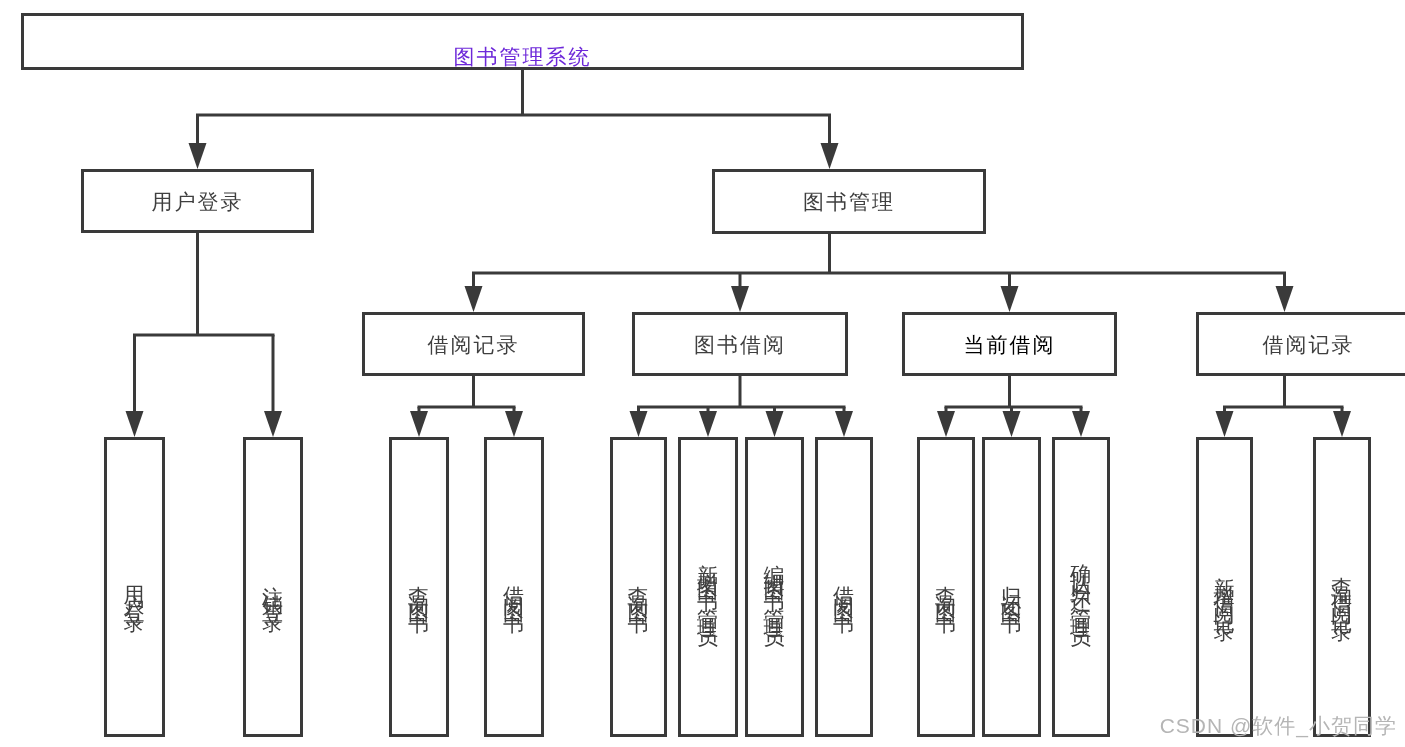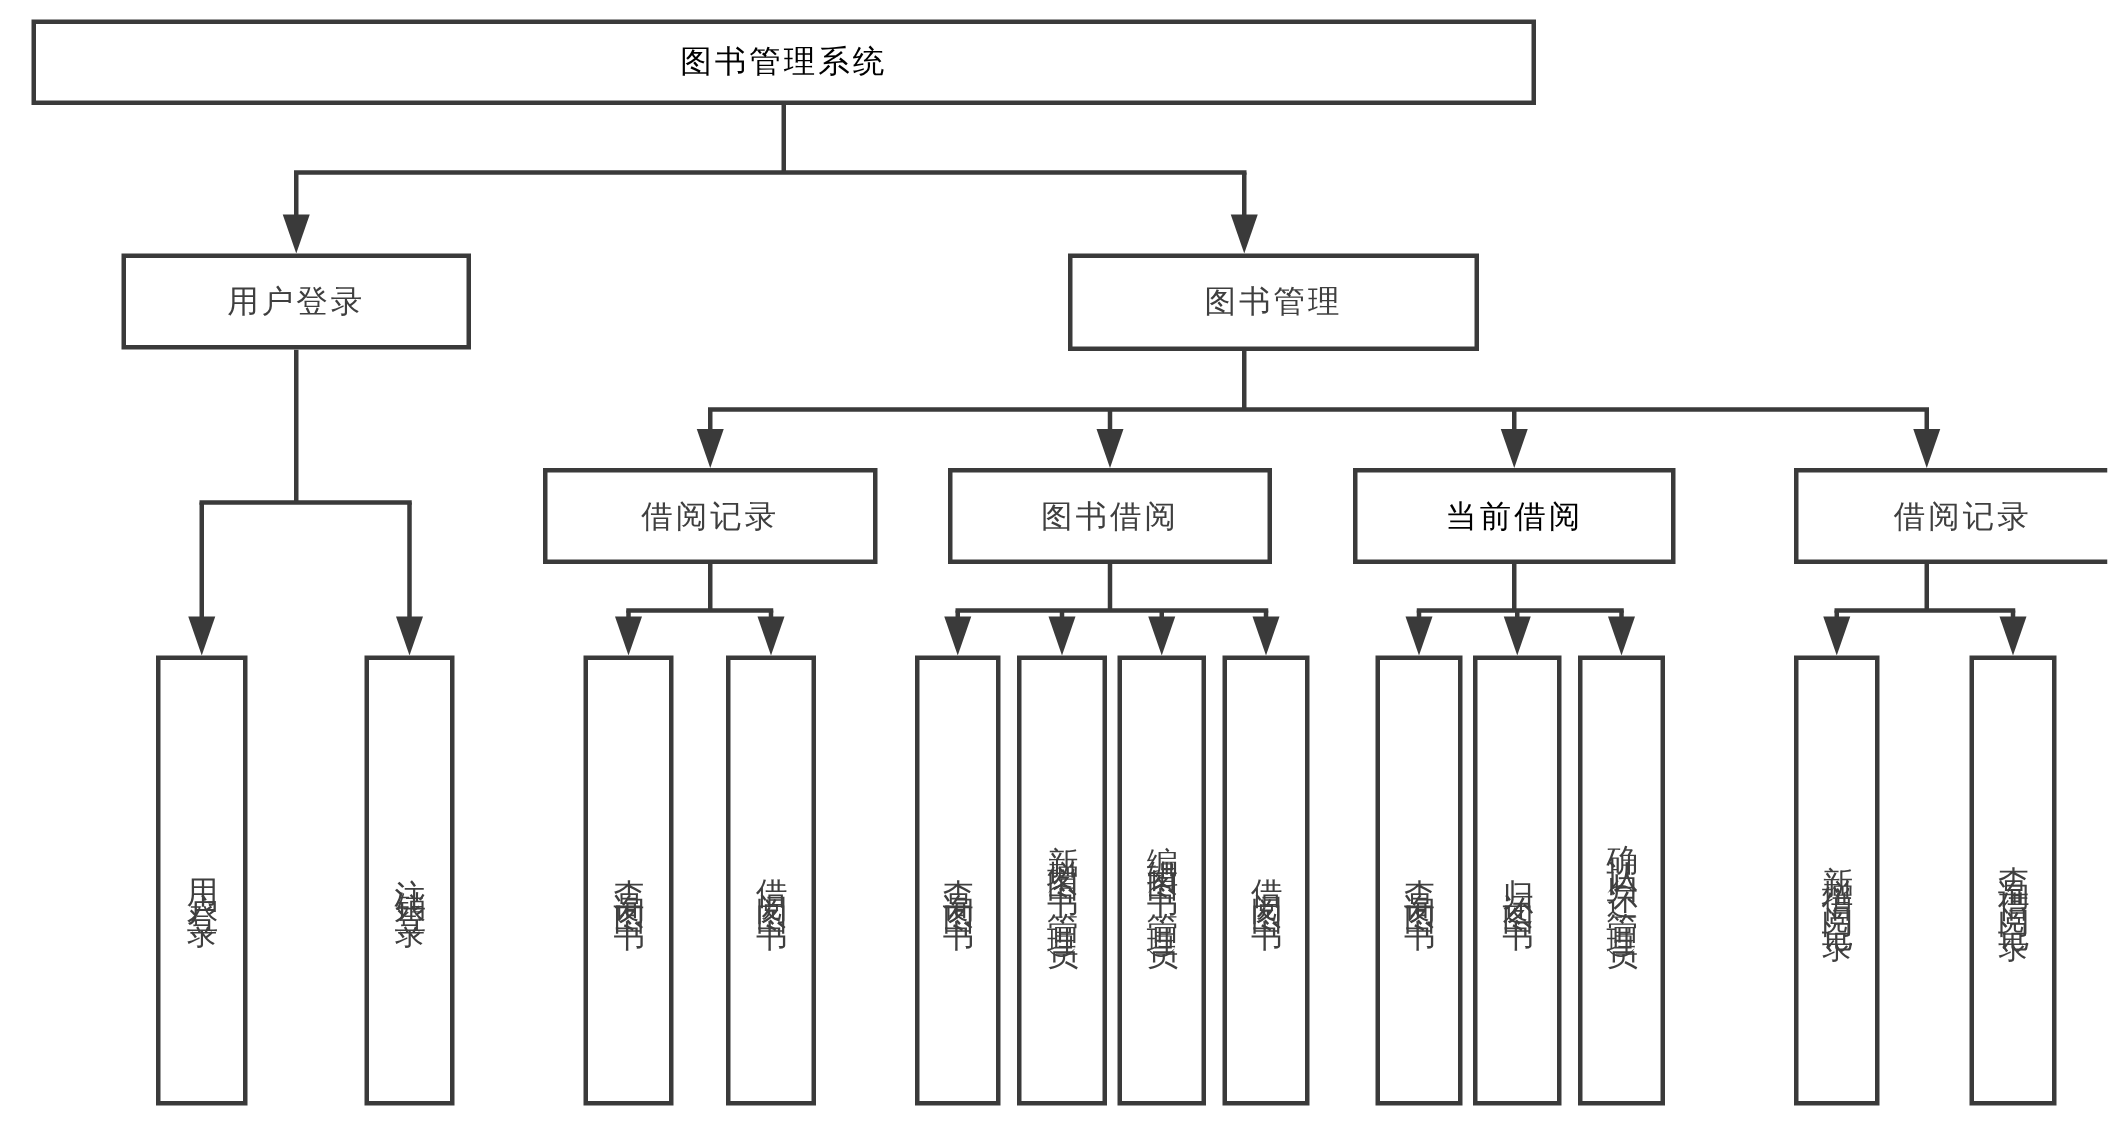--- a/index.html
+++ b/index.html
@@ -108,21 +108,21 @@
       <line x1="1081" y1="407" x2="1081" y2="415" stroke="#3a3a3a" stroke-width="3"></line>
       <polygon points="1072,411 1090,411 1081,437" fill="#3a3a3a"></polygon>
       <line x1="1284.5" y1="376" x2="1284.5" y2="407" stroke="#3a3a3a" stroke-width="3"></line>
       <line x1="1223" y1="407" x2="1343.5" y2="407" stroke="#3a3a3a" stroke-width="3"></line>
       <line x1="1224.5" y1="407" x2="1224.5" y2="415" stroke="#3a3a3a" stroke-width="3"></line>
       <polygon points="1215.5,411 1233.5,411 1224.5,437" fill="#3a3a3a"></polygon>
       <line x1="1342" y1="407" x2="1342" y2="415" stroke="#3a3a3a" stroke-width="3"></line>
       <polygon points="1333,411 1351,411 1342,437" fill="#3a3a3a"></polygon>
     </svg>
 
-  <div class="node" style="left: 21px; top: 13px; width: 1003px; height: 57px; border-color: rgb(58, 58, 58); color: #000000;">
+  <div class="node" style="left: 21px; top: 13px; width: 1003px; height: 57px; border-color: rgb(58, 58, 58); color: #6d28d9; align-items: flex-end;">
       <span class="lbl">图书管理系统</span>
     </div>
     <div class="node" style="left: 81px; top: 169px; width: 233px; height: 64px; border-color: rgb(58, 58, 58); color: rgb(63, 63, 63);">
       <span class="lbl">用户登录</span>
     </div>
     <div class="node" style="left: 712px; top: 169px; width: 274px; height: 65px; border-color: rgb(58, 58, 58); color: rgb(63, 63, 63);">
       <span class="lbl">图书管理</span>
     </div>
     <div class="node" style="left: 362px; top: 312px; width: 223px; height: 64px; border-color: rgb(58, 58, 58); color: rgb(63, 63, 63);">
       <span class="lbl">借阅记录</span>
@@ -168,13 +168,14 @@
     </div>
     <div class="node vertical" style="left: 1052px; top: 437px; width: 58px; height: 300px; border-color: rgb(58, 58, 58); color: rgb(63, 63, 63);">
       <span class="lbl">确认归还（管理员）</span>
     </div>
     <div class="node vertical" style="left: 1196px; top: 437px; width: 57px; height: 300px; border-color: rgb(58, 58, 58); color: rgb(63, 63, 63);">
       <span class="lbl">新增借阅记录</span>
     </div>
     <div class="node vertical" style="left: 1313px; top: 437px; width: 58px; height: 300px; border-color: rgb(58, 58, 58); color: rgb(63, 63, 63);">
       <span class="lbl">查询借阅记录</span>
     </div>
+    <div class="watermark">CSDN @软件_小贺同学</div>
 </div>
 
 </body></html>

